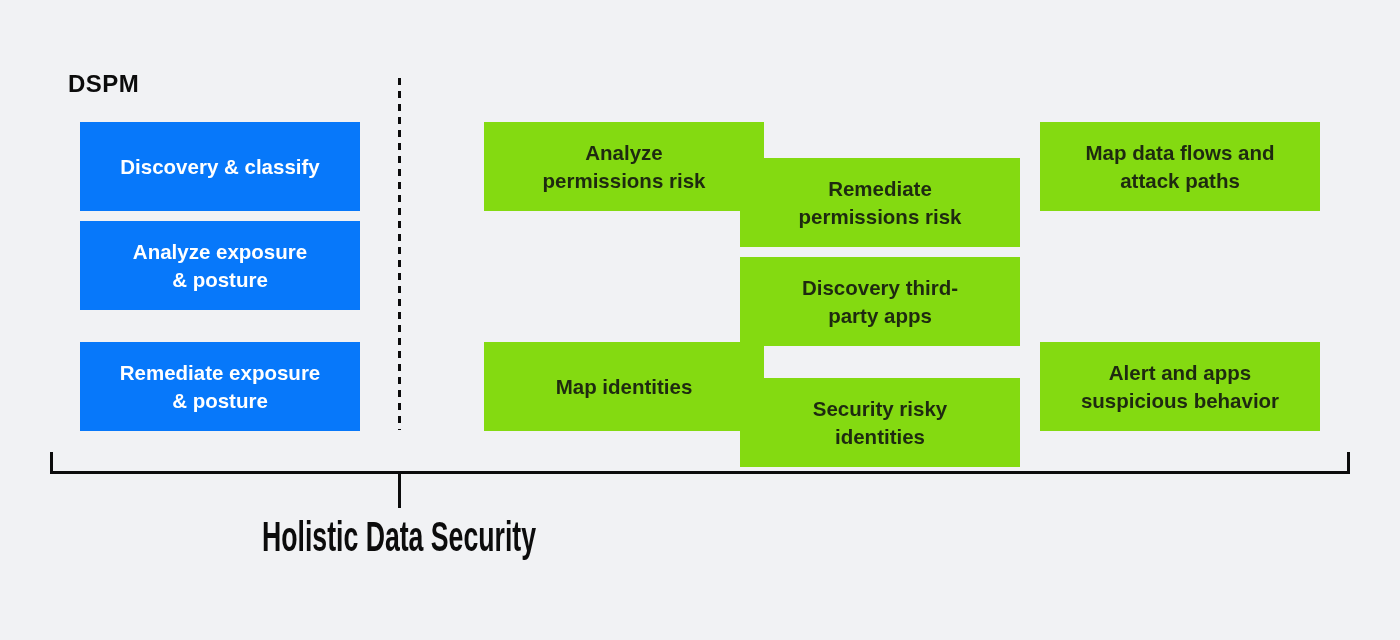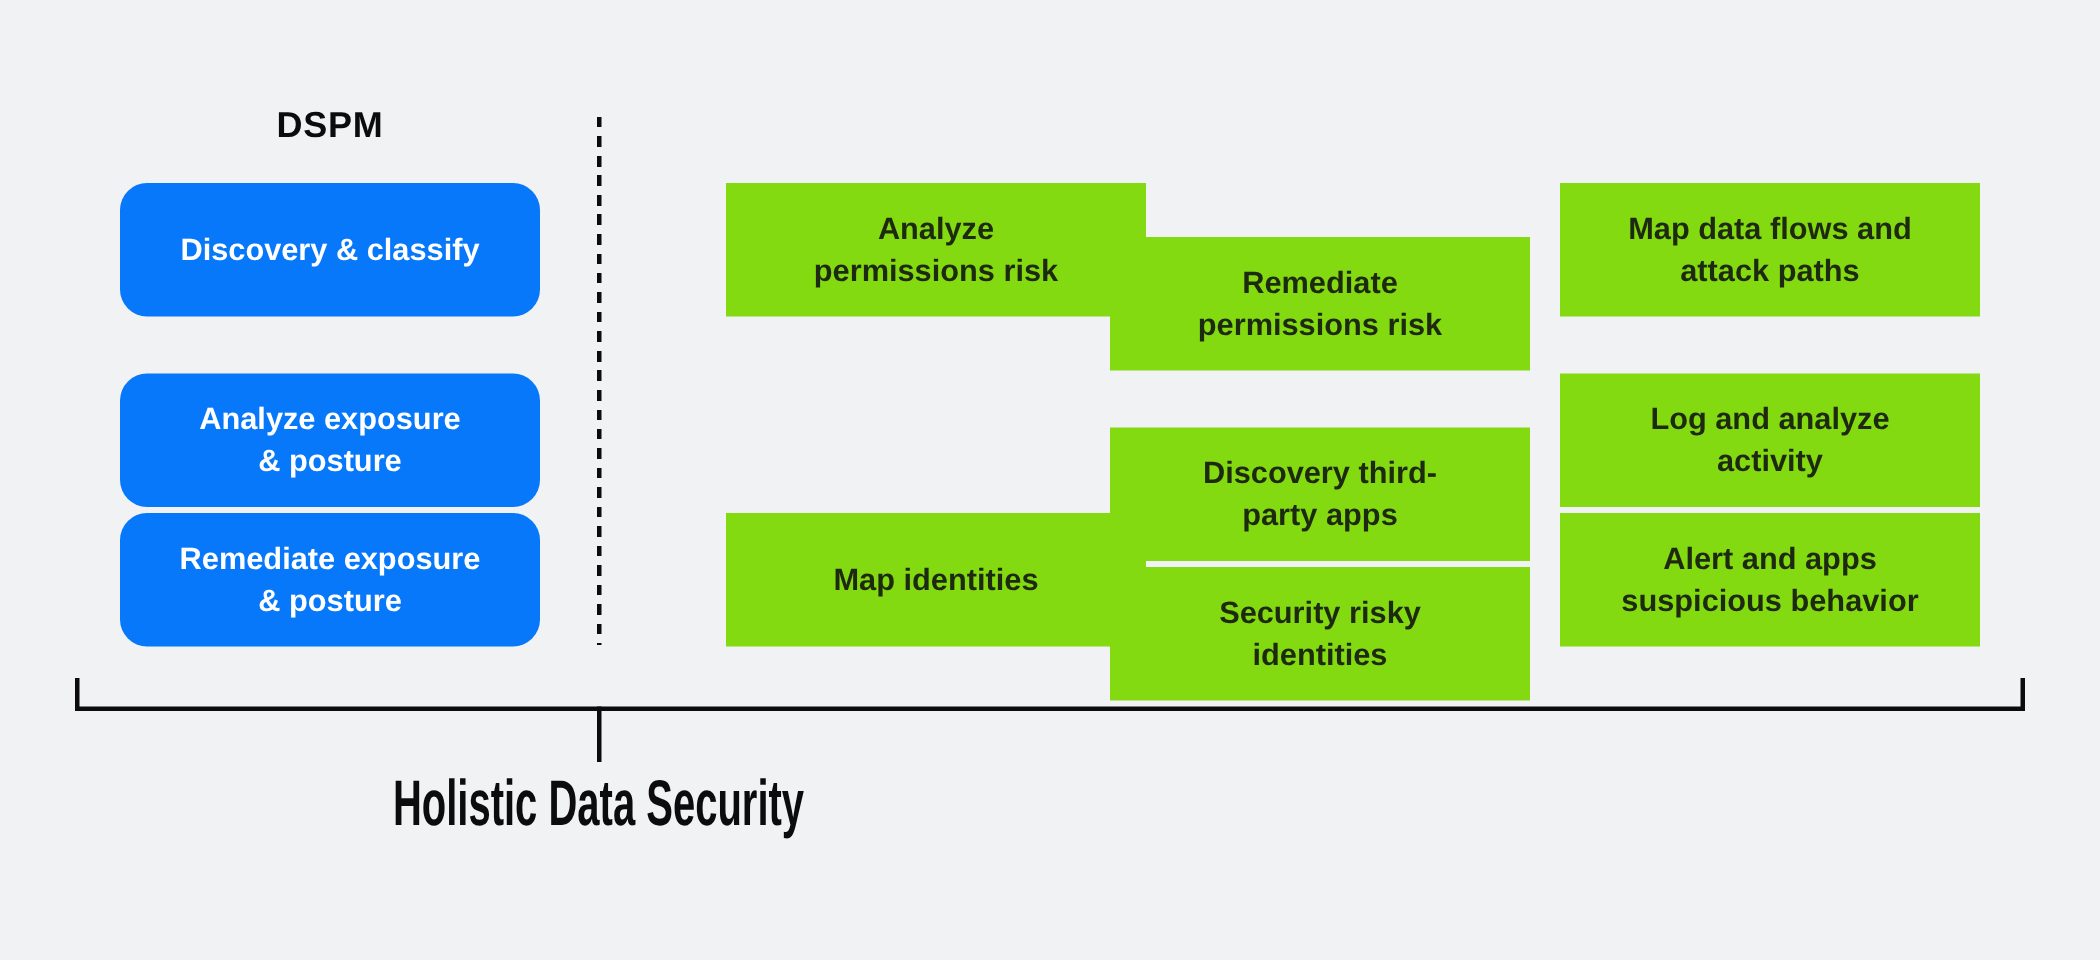--- a/index.html
+++ b/index.html
@@ -11,24 +11,24 @@
   }
   .canvas {
     position: relative;
     width: 1400px;
     height: 640px;
     background: var(--bg, #f1f2f4);
     overflow: hidden;
   }
   .dspm-title {
     position: absolute;
-    left: 80px;
+    left: 68px;
     top: 70px;
     width: 280px;
-    text-align: center;
+    text-align: left;
     font-size: 24px;
     font-weight: 700;
     letter-spacing: 0.5px;
     color: var(--ink, #0c0c0c);
   }
   .box {
     position: absolute;
     width: 280px;
     height: 89px;
     display: flex;
@@ -39,28 +39,27 @@
     font-weight: 600;
     line-height: 28px;
     white-space: pre-line;
     padding: 0 10px;
     box-sizing: border-box;
   }
   .box.blue {
     left: 80px;
     background: var(--blue, #0778fa);
     color: var(--on-blue, #ffffff);
-    border-radius: 18px;
   }
   .box.green {
     background: var(--green, #84da11);
     color: var(--on-green, #1e2a10);
   }
   .row-0 { top: 122px; }
-  .row-1 { top: 249px; }
+  .row-1 { top: 221px; }
   .row-2 { top: 342px; }
   .col-0 { left: 440px; margin-left: 44px; }
   .col-1 { left: 740px; margin-top: 36px; }
   .col-2 { left: 1040px; }
   .divider {
     position: absolute;
     left: 398px;
     top: 78px;
     width: 2.5px;
     height: 352px;
@@ -127,22 +126,20 @@
 
   <div class="box green row-0 col-0">Analyze
 permissions risk</div>
   <div class="box green row-0 col-1">Remediate
 permissions risk</div>
   <div class="box green row-0 col-2">Map data flows and
 attack paths</div>
 
   <div class="box green row-1 col-1">Discovery third-
 party apps</div>
-  <div class="box green row-1 col-2">Log and analyze
-activity</div>
 
   <div class="box green row-2 col-0">Map identities</div>
   <div class="box green row-2 col-1">Security risky
 identities</div>
   <div class="box green row-2 col-2">Alert and apps
 suspicious behavior</div>
 
   <div class="bracket-tick left"></div>
   <div class="bracket-h"></div>
   <div class="bracket-tick right"></div>

